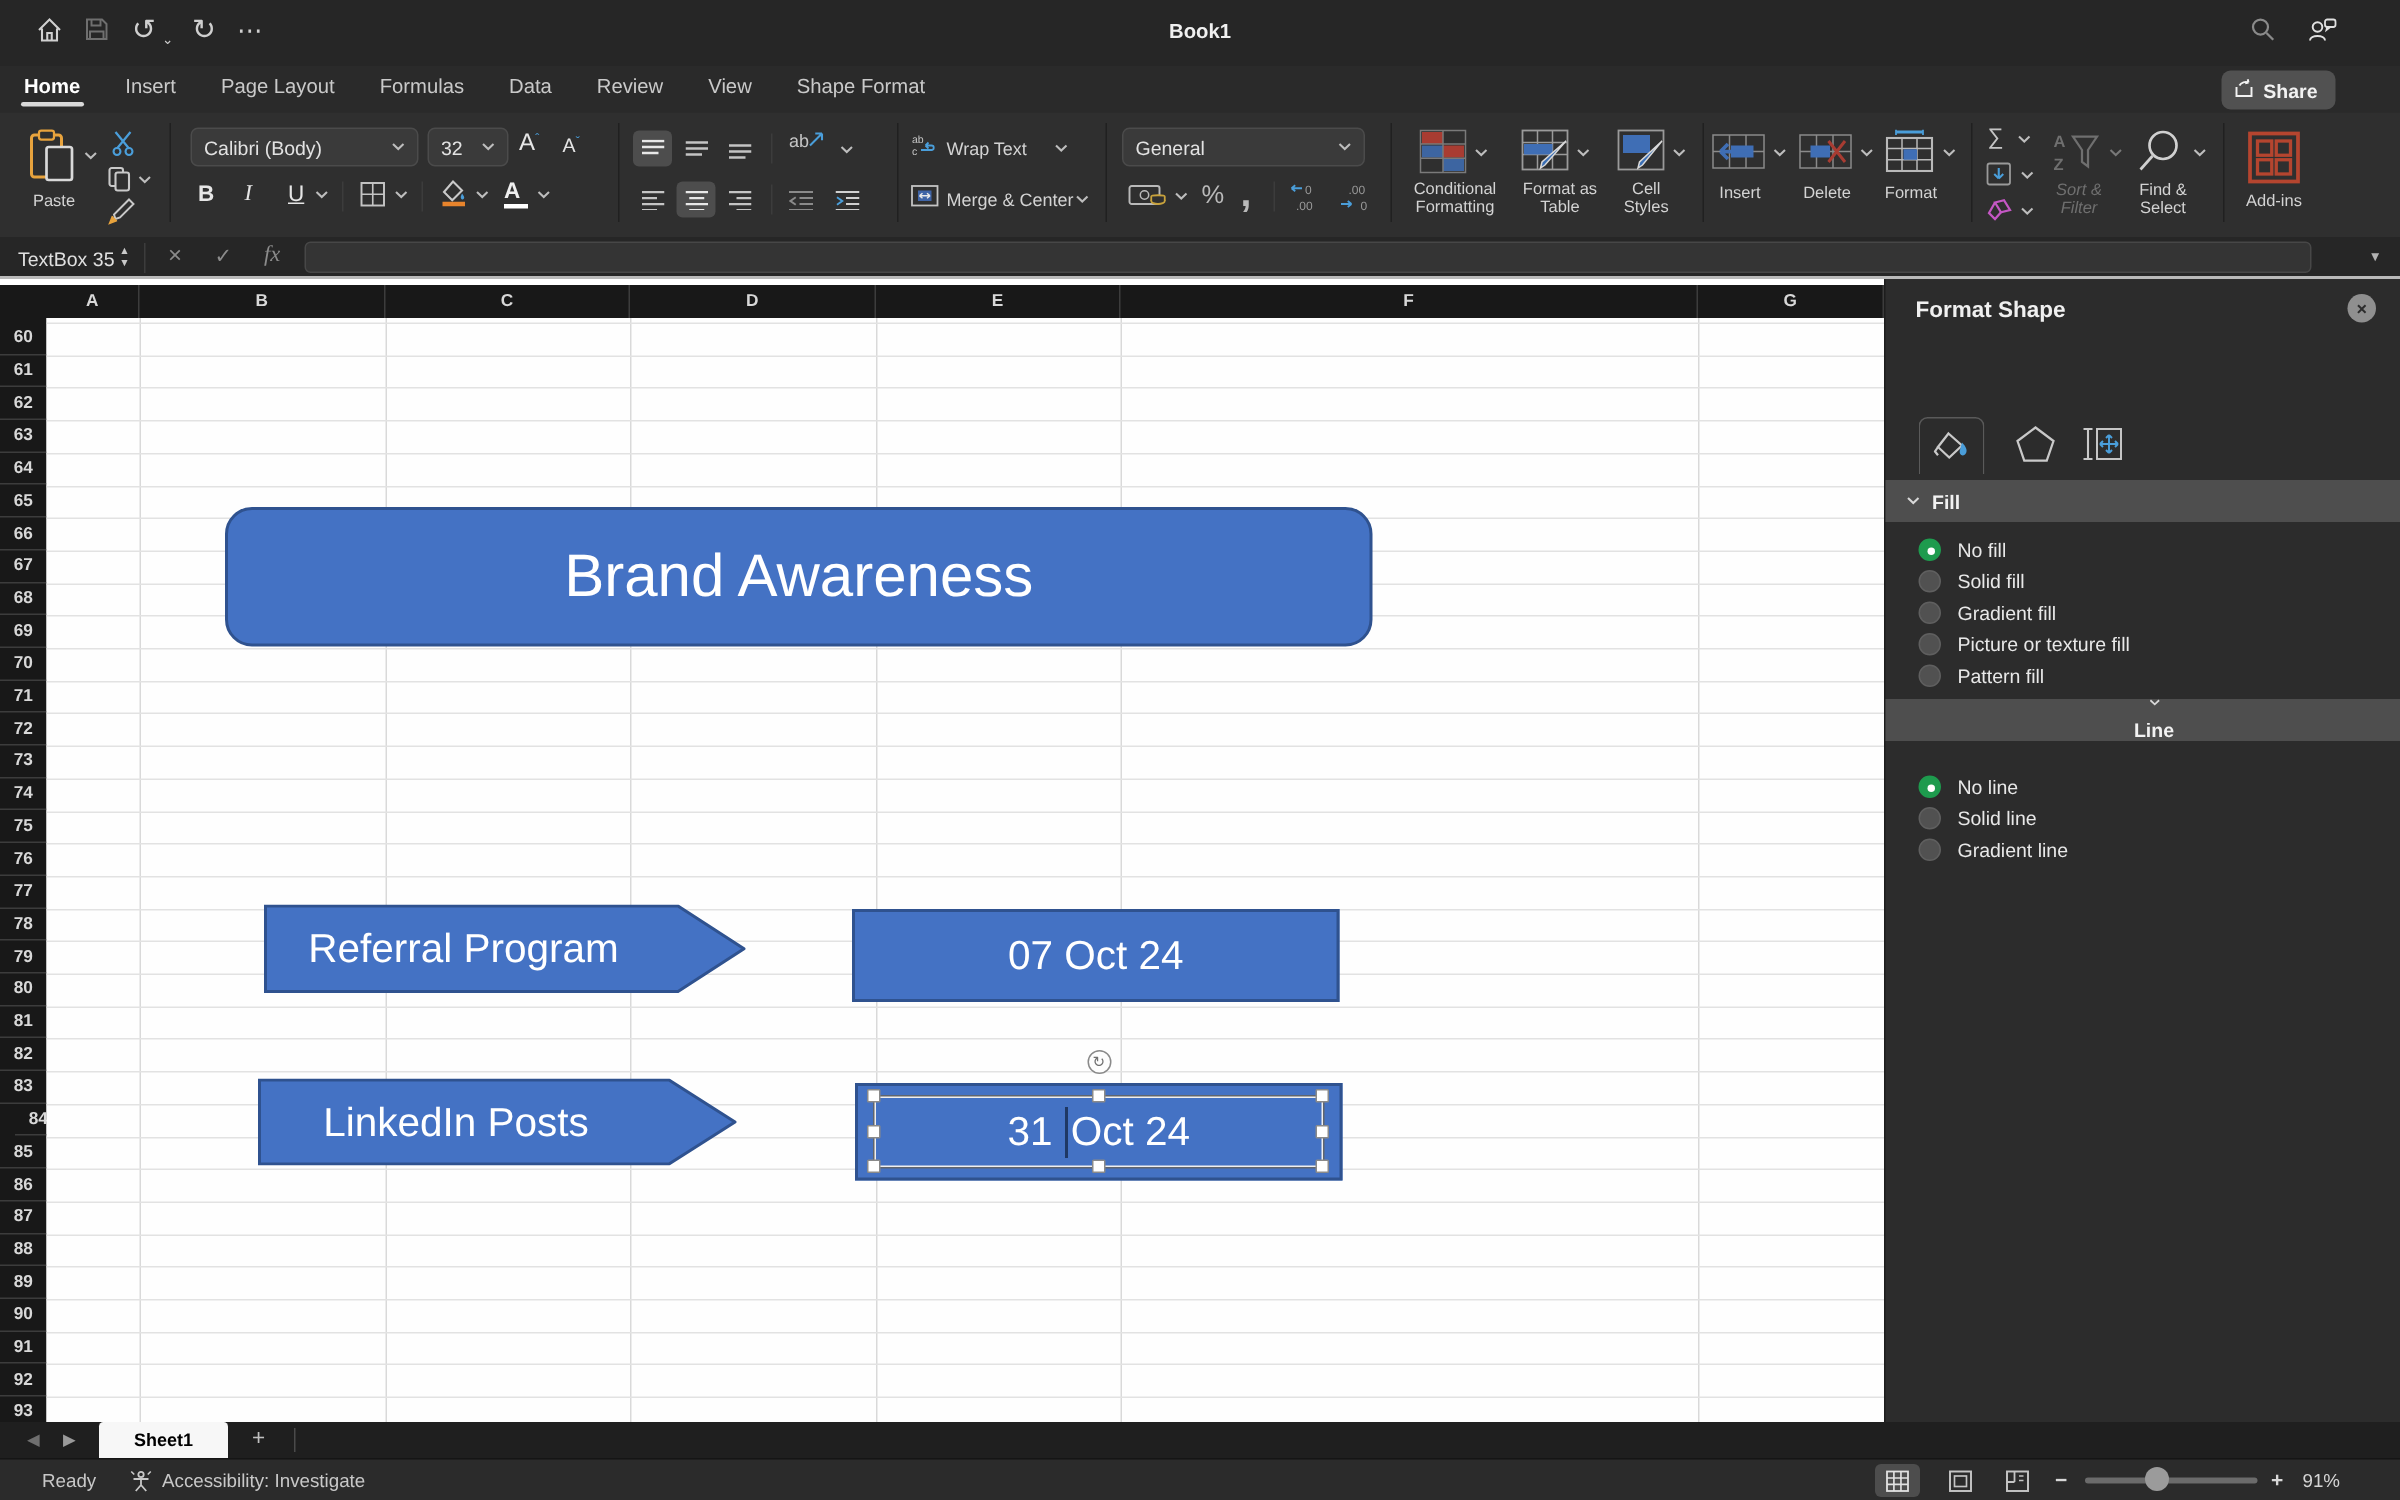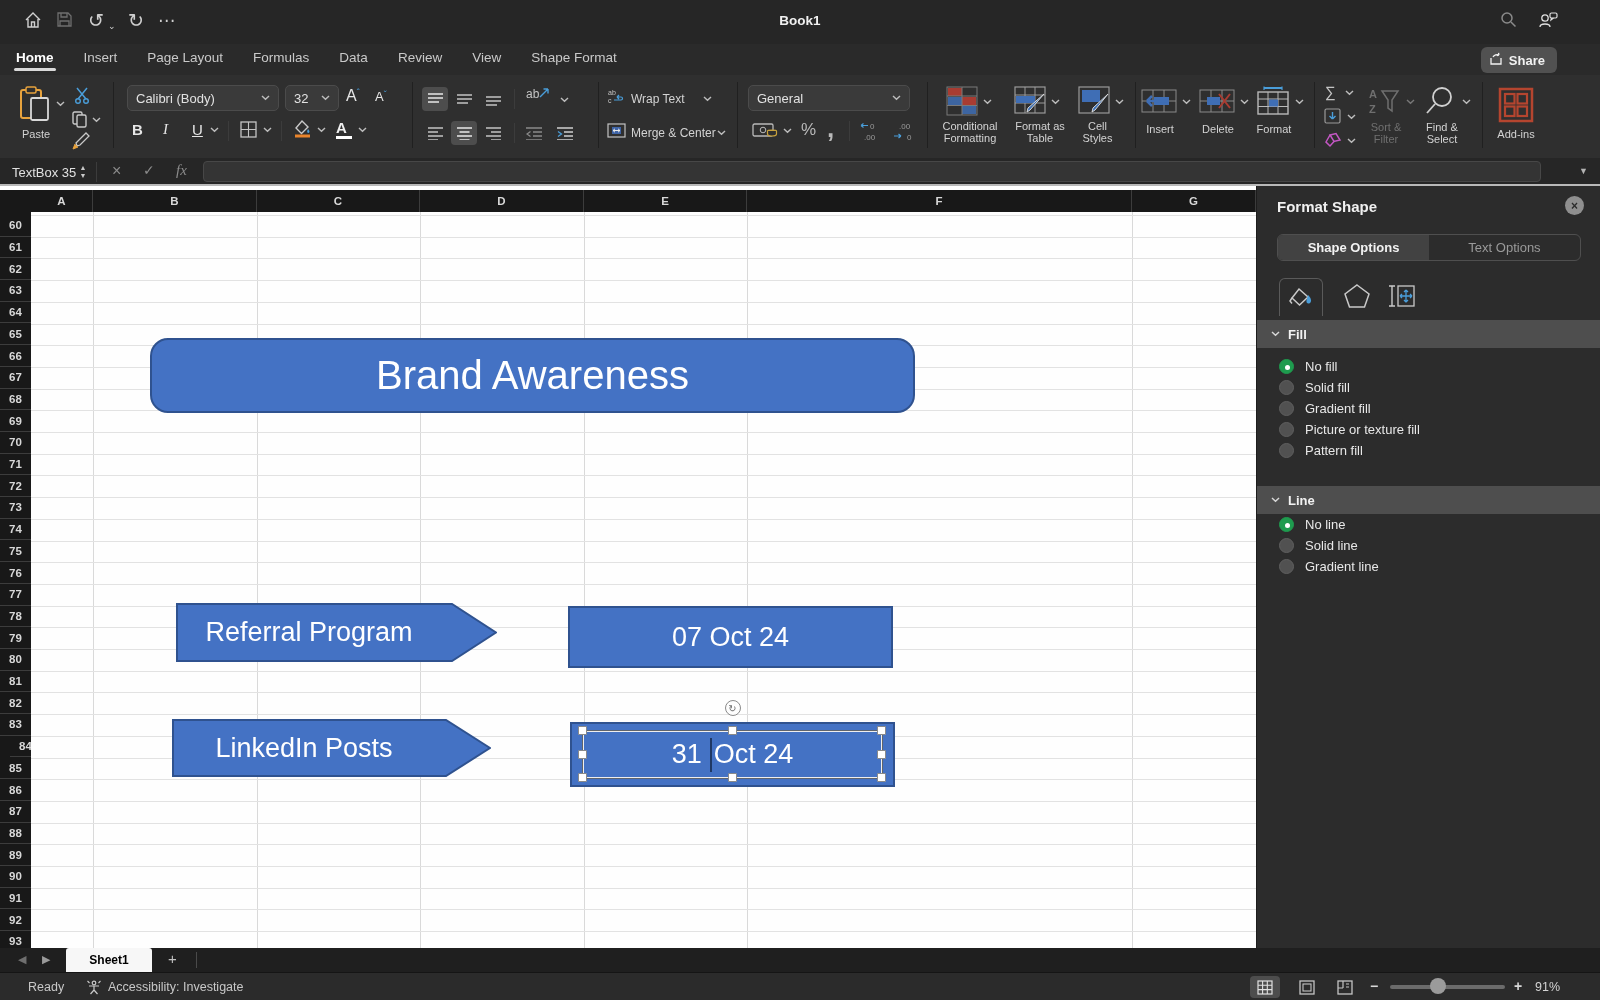--- a/index.html
+++ b/index.html
@@ -6,21 +6,21 @@
   html,body { width:1600px; height:1000px; overflow:hidden; background:#262626;
     font-family:"Liberation Sans","DejaVu Sans",sans-serif; }
   .abs { position:absolute; }
   #app { position:relative; width:1600px; height:1000px; }
 
   
   #titlebar { position:absolute; left:0; top:0; width:1600px; height:44px; background:#262626; }
   .tb-ic { position:absolute; top:11px; color:#cfcfcf; font-size:17px; line-height:20px; }
   #book-title { position:absolute; left:0; right:0; top:13px; text-align:center; color:#f0f0f0;
     font-size:13.5px; font-weight:bold; }
-  .dim { color:#6f6f6f !important; }
+  .dim { color:#6f6f6f !important;font-style:italic; }
 
   
   #tabrow { position:absolute; left:0; top:44px; width:1600px; height:31px; background:#2a2a2a; }
   .rtab { position:relative; float:left; margin:0 0 0 26px; padding:6px 2px; color:#c9c9c9; font-size:13.5px; cursor:default; }
   .rtab.active { color:#ffffff; font-weight:bold; }
   .rtab.active:after { content:""; position:absolute; left:0; right:0; bottom:0px; height:3px;
     background:#d9d9d9; border-radius:2px; }
   #share-btn { position:absolute; right:43px; top:3px; height:26px; background:#515151; border-radius:6px;
     color:#f2f2f2; font-size:13px; font-weight:bold; padding:4px 12px 4px 8px; display:flex; gap:6px; align-items:center; }
 
@@ -623,21 +623,21 @@
         <div class="hline" style="top: 567.2px;"></div>
         <div class="hline" style="top: 588.9px;"></div>
         <div class="hline" style="top: 610.6px;"></div>
         <div class="hline" style="top: 632.3px;"></div>
         <div class="hline" style="top: 654px;"></div>
         <div class="hline" style="top: 675.7px;"></div>
         <div class="hline" style="top: 697.4px;"></div>
         <div class="hline" style="top: 719.1px;"></div>
       </div>
     <div id="shapes-layer" class="abs" style="left:0;top:0;width:1256px;height:762px;pointer-events:none">
-        <div class="shape rrect" style="left: 150px; top: 152px; width: 765px; height: 75px; font-size: 40px;">Brand Awareness</div>
+        <div class="shape rrect" style="left: 150px; top: 152px; width: 765px; height: 93px; font-size: 40px;">Brand Awareness</div>
         <div class="shape" style="left: 176px; top: 417px; width: 321px; height: 59px;">
           <svg width="321" height="59" viewBox="0 0 321 59">
       <polygon points="1,1 276,1 320,29.5 276,58 1,58" fill="#4472C4" stroke="#2F528F" stroke-width="2"></polygon>
           </svg>
       <div class="ptext" style="width:266px;font-size:27px">Referral Program</div>
         </div>
         <div class="shape rect" style="left: 568px; top: 420px; width: 325px; height: 62px; font-size: 27px;">07 Oct 24</div>
         <div class="shape" style="left: 172px; top: 533px; width: 319px; height: 58px;">
           <svg width="319" height="58" viewBox="0 0 319 58">
       <polygon points="1,1 274,1 318,29 274,57 1,57" fill="#4472C4" stroke="#2F528F" stroke-width="2"></polygon>
@@ -658,24 +658,20 @@
         <div class="hnd" style="left: 578px; top: 587px;"></div>
         <div class="hnd" style="left: 727.5px; top: 587px;"></div>
         <div class="hnd" style="left: 877px; top: 587px;"></div>
         <div id="rot" style="left: 724.5px; top: 514px;">↻</div>
       </div>
   </div>
 
   <div id="panel">
     <div id="panel-title">Format Shape</div>
     <div id="panel-close">×</div>
-    <div id="seg">
-        <div class="segbtn sel">Shape Options</div>
-        <div class="segbtn">Text Options</div>
-      </div>
     <div class="picon tabbed" style="left:22px">
       <svg width="24" height="22" viewBox="0 0 24 22">
           <path d="M10 2 L19 10 L10.5 18 L3 11 Z" fill="none" stroke="#c9c9c9" stroke-width="1.5"></path>
           <path d="M3 11 L1 14 L3 16.5" fill="none" stroke="#c9c9c9" stroke-width="1.5"></path>
           <path d="M19 8 C22 11 23 14 21 16 C19 17.5 17 16 17.5 13.5 Z" fill="#4a9eda"></path>
         </svg>
       </div>
     <div class="picon" style="left:78px">
       <svg width="26" height="24" viewBox="0 0 26 24">
           <path d="M13 1 L25 10 L20.5 23 H5.5 L1 10 Z" fill="none" stroke="#c9c9c9" stroke-width="1.5"></path>
@@ -708,21 +704,21 @@
           <span class="optlbl">Gradient fill</span>
         </div>
         <div class="opt" style="top: 233px;">
           <span class="radio"></span>
           <span class="optlbl">Picture or texture fill</span>
         </div>
         <div class="opt" style="top: 254px;">
           <span class="radio"></span>
           <span class="optlbl">Pattern fill</span>
         </div>
-        <div class="secbar" style="top: 300px;">
+        <div class="secbar" style="top: 280px; flex-direction: column;">
           <svg width="9" height="6" viewBox="0 0 9 6">
             <path d="M1 1l3.5 3.3L8 1" fill="none" stroke="#d8d8d8" stroke-width="1.4"></path>
           </svg>
           <span>Line</span>
         </div>
         <div class="opt" style="top: 328px;">
           <span class="radio sel"></span>
           <span class="optlbl">No line</span>
         </div>
         <div class="opt" style="top: 349px; text-align: center;">

